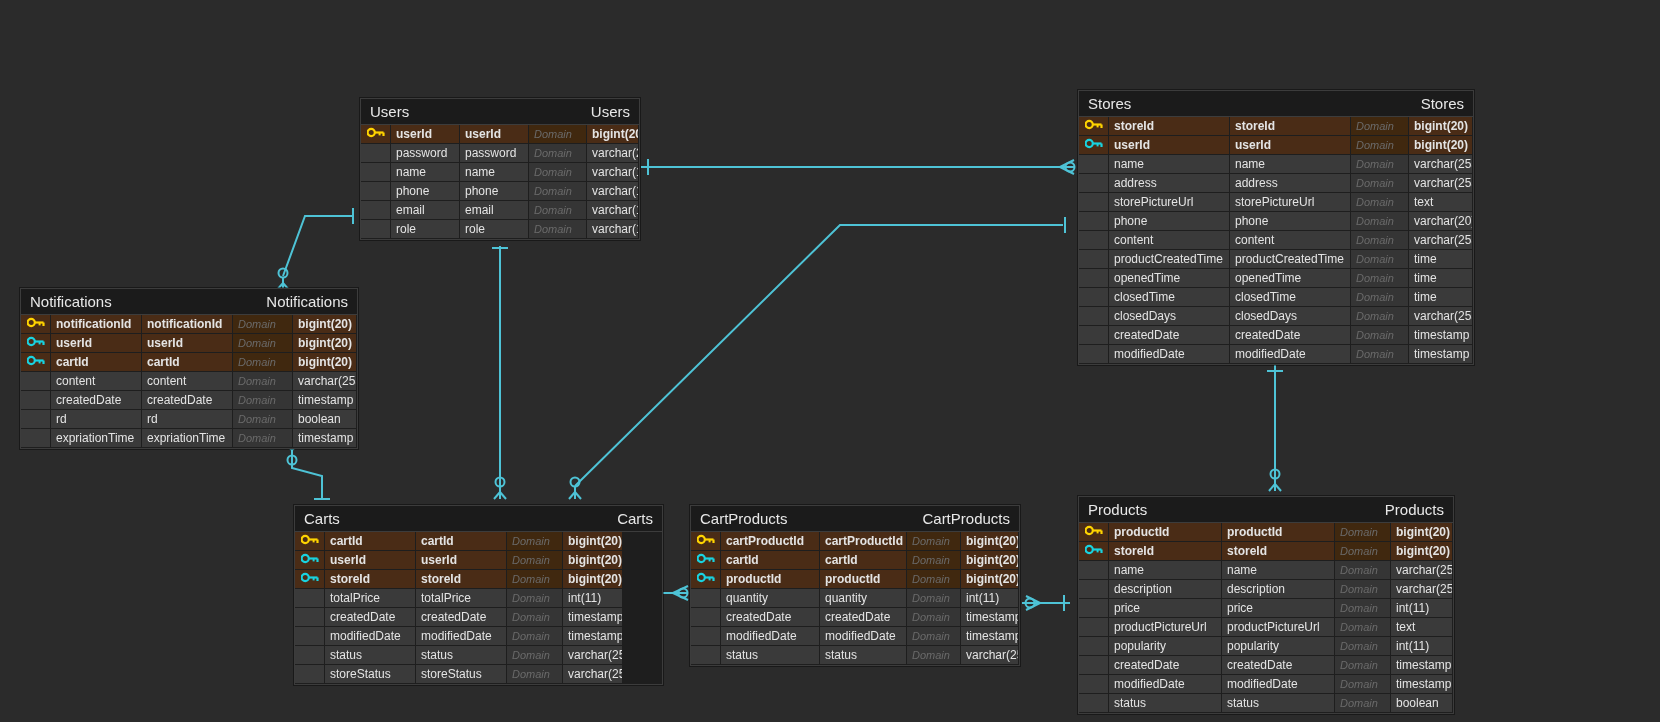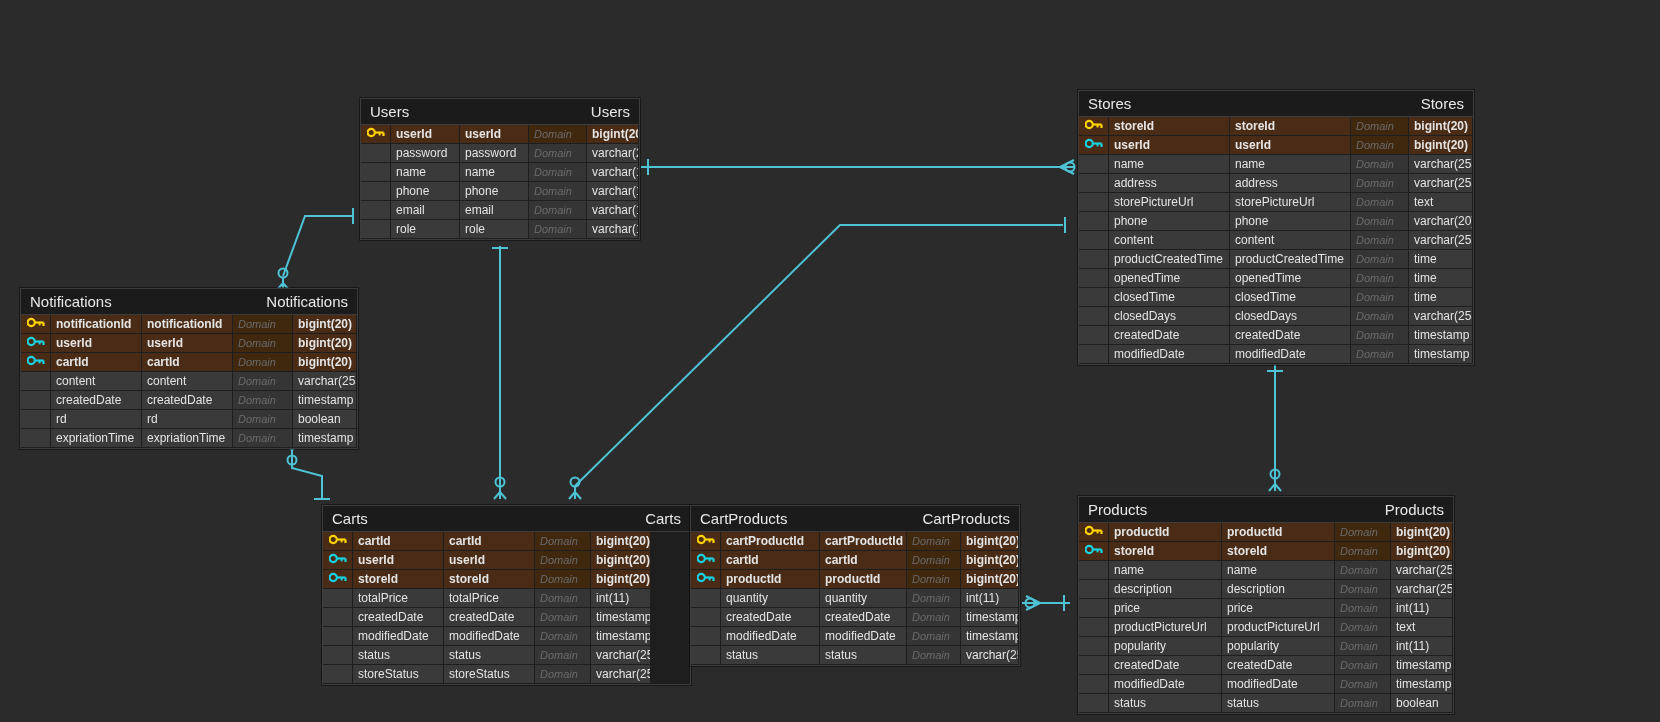--- a/index.html
+++ b/index.html
@@ -401,21 +401,21 @@
           </div>
           <div class="row">
             <div class="cell c-key" style="width:30px"></div>
             <div class="cell c-name" style="width:121px">modifiedDate</div>
             <div class="cell c-logical" style="width:121px">modifiedDate</div>
             <div class="cell c-domain" style="width:58px">Domain</div>
             <div class="cell c-type" style="width:64px">timestamp</div>
           </div>
         </div>
       </div>
-      <div class="table-box" style="left: 322px; top: 469px; width: 369px;">
+      <div class="table-box" style="left: 294px; top: 469px; width: 369px;">
         <div class="tbl-header">
           <span class="ttl-left">Carts</span>
           <span class="ttl-right">Carts</span>
         </div>
         <div class="rows">
           <div class="row key">
             <div class="cell c-key" style="width:30px">
               <span class="keyicon"><svg width="18" height="11" viewBox="0 0 18 11">
                   <circle cx="4.2" cy="5.5" r="3.6" fill="none" stroke="#ffd400" stroke-width="2.2"></circle>
                   <line x1="7.4" y1="5.5" x2="16.5" y2="5.5" stroke="#ffd400" stroke-width="2.2"></line>

